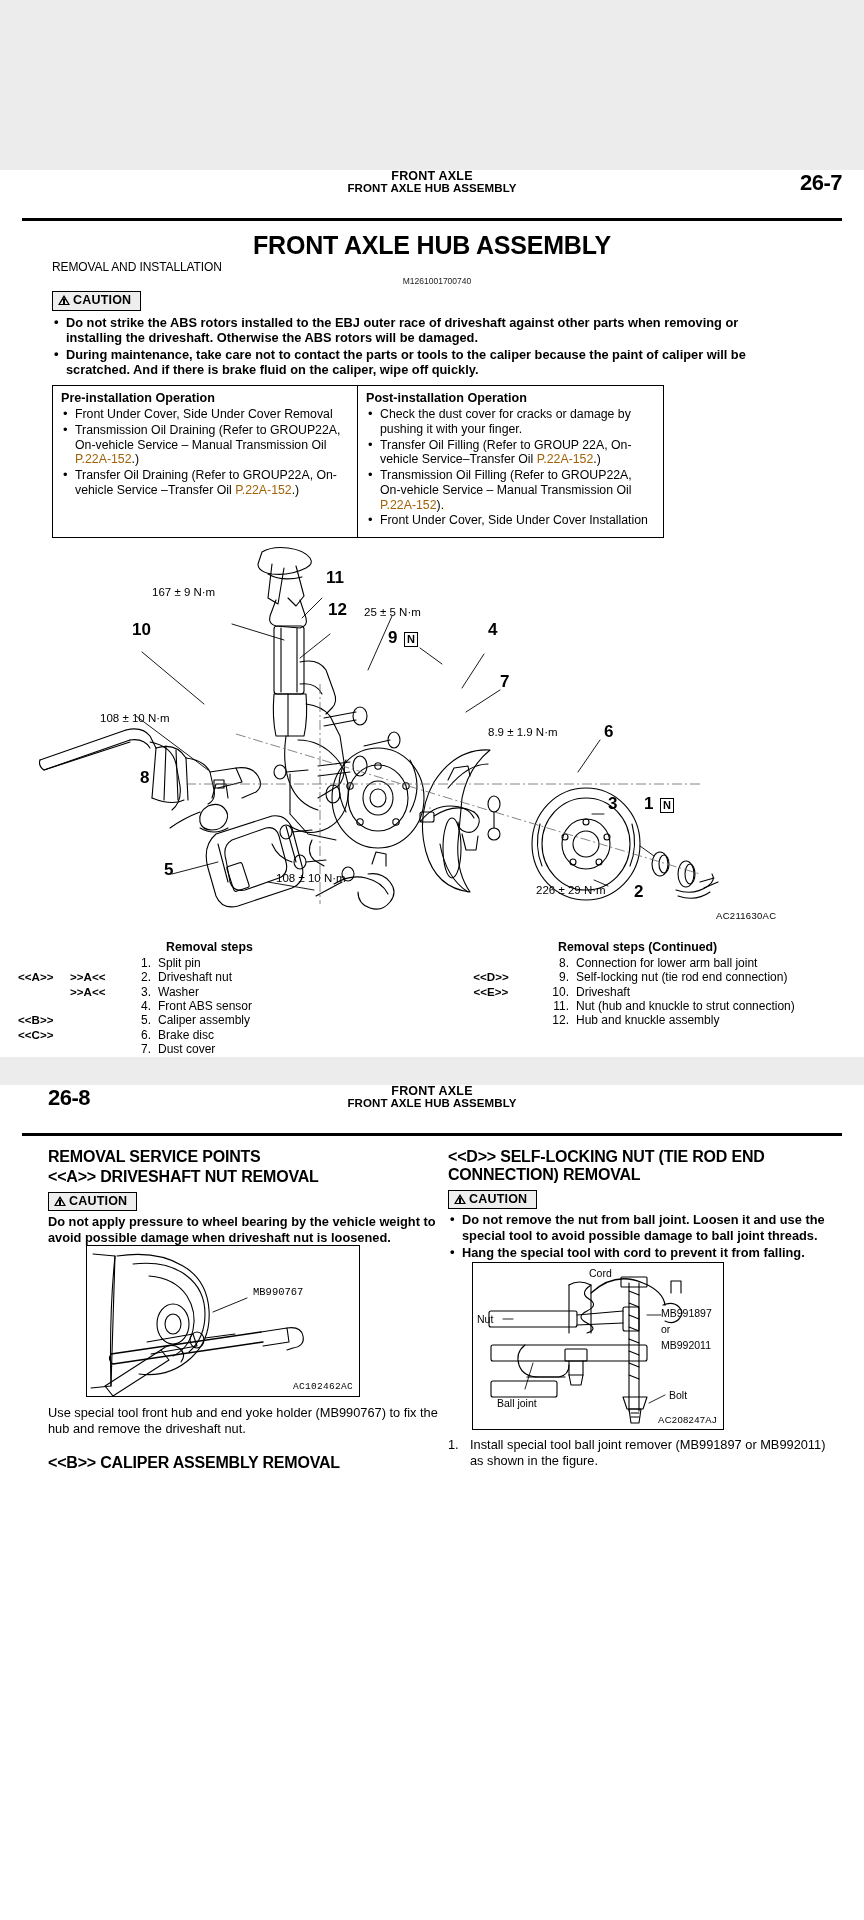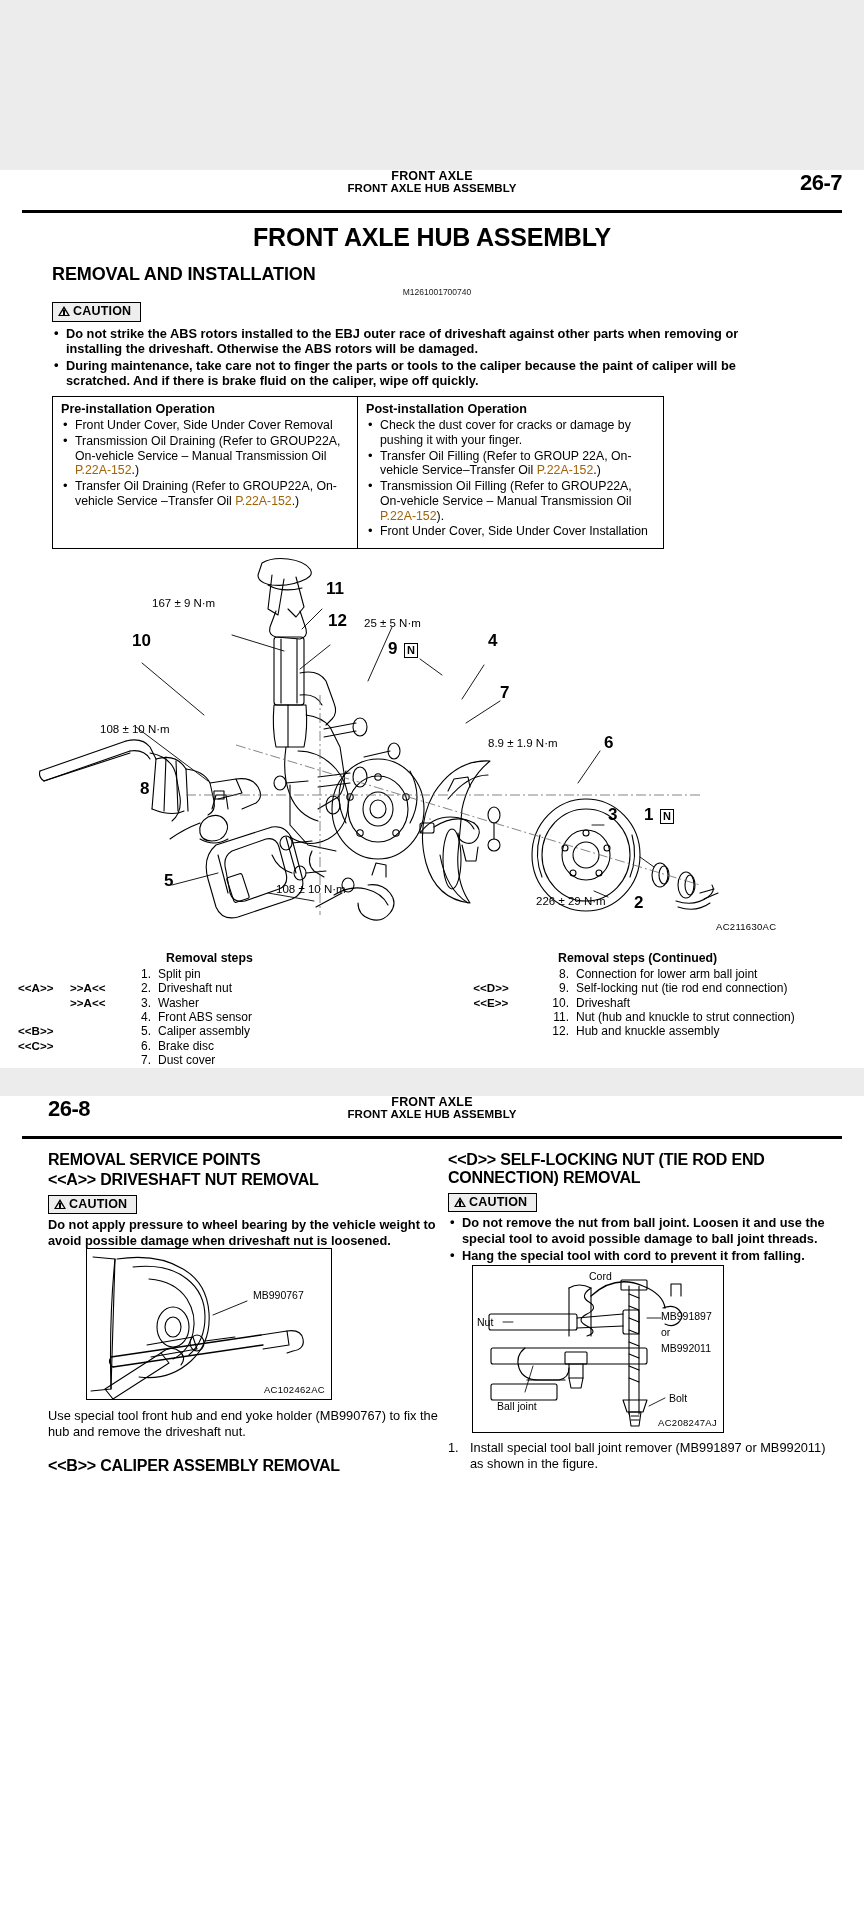--- a/index.html
+++ b/index.html
@@ -10,21 +10,21 @@
   }
   body { width: 864px; height: 1920px; position: relative; overflow: hidden; }
 
   .gap { background: #ececec; width: 864px; }
   .page { background: #ffffff; width: 864px; position: relative; }
 
   
   .pg-head {
     position: relative;
     padding: 0 22px;
-    height: 40px;
+    height: 48px;
   }
   .pg-head-center {
     text-align: center;
     line-height: 1.04;
   }
   .pg-head-center .l1 {
     font-size: 12.5px; font-weight: bold; letter-spacing: .2px;
   }
   .pg-head-center .l2 {
     font-size: 11.5px; font-weight: bold; letter-spacing: .1px;
@@ -38,22 +38,22 @@
   .pg-rule { border-bottom: 3px solid #000; margin: 0 22px; }
 
   
   .doc-title {
     text-align: center;
     font-size: 25px; font-weight: bold;
     letter-spacing: -.2px;
     margin-top: 10px;
   }
   .sec-title {
-    font-size: 18px; font-weight: bold;
-    margin-left: 52px; margin-top: 12px;
+    font-size: 12px; font-weight: normal;
+    margin-left: 52px; margin-top: 0;
     letter-spacing: -.1px;
   }
   .doc-id {
     text-align: center;
     font-size: 8.5px;
     color: #222;
     margin-top: 2px;
     margin-left: 10px;
   }
 
@@ -256,21 +256,21 @@
   <div class="doc-title">FRONT AXLE HUB ASSEMBLY</div>
   <div class="sec-title">REMOVAL AND INSTALLATION</div>
   <div class="doc-id">M1261001700740</div>
 
   <div style="margin-left:52px;margin-top:4px">
     <span class="caution-badge"><span class="warn-tri"></span><span>CAUTION</span></span>
   </div>
 
   <ul class="bullets caution-list">
     <li>Do not strike the ABS rotors installed to the EBJ outer race of driveshaft against other parts when removing or installing the driveshaft. Otherwise the ABS rotors will be damaged.</li>
-    <li>During maintenance, take care not to finger the parts or tools to the caliper because the paint of caliper will be scratched. And if there is brake fluid on the caliper, wipe off quickly.</li>
+    <li>During maintenance, take care not to contact the parts or tools to the caliper because the paint of caliper will be scratched. And if there is brake fluid on the caliper, wipe off quickly.</li>
   </ul>
 
   <div class="prepost">
     <div class="col left">
       <h4>Pre-installation Operation</h4>
       <ul class="bullets">
         <li><span>Front Under Cover, Side Under Cover Removal</span><span class="lnk"></span><span></span></li>
         <li><span>Transmission Oil Draining (Refer to GROUP22A, On-vehicle Service – Manual Transmission Oil </span><span class="lnk">P.22A-152</span><span>.)</span></li>
         <li><span>Transfer Oil Draining (Refer to GROUP22A, On-vehicle Service –Transfer Oil </span><span class="lnk">P.22A-152</span><span>.)</span></li>
       </ul>
@@ -547,21 +547,21 @@
 
     <div class="c2">
       <div class="h-maj">REMOVAL SERVICE POINTS</div>
       <div class="h-maj" style="margin-top:2px">&lt;&lt;A&gt;&gt; DRIVESHAFT NUT REMOVAL</div>
 
       <div style="margin-top:4px">
         <span class="caution-badge"><span class="warn-tri"></span><span>CAUTION</span></span>
       </div>
       <div class="body-bold" style="margin-top:3px">Do not apply pressure to wheel bearing by the vehicle weight to avoid possible damage when driveshaft nut is loosened.</div>
 
-      <div class="figbox" style="width:246px; height:152px; margin-left:38px;">
+      <div class="figbox" style="width:274px; height:152px; margin-left:38px;font-family:Liberation Mono, monospace;">
         <svg width="244" height="150" viewBox="0 0 244 150">
           <g fill="none" stroke="#000" stroke-width="1.1" stroke-linejoin="round" stroke-linecap="round">
 
             <path d="M30 10 q40 -6 66 10 q24 14 26 44 q2 30 -18 48 q-22 20 -52 16"></path>
             <path d="M46 18 q34 -4 54 12 q18 14 18 38 q0 24 -16 38"></path>
             <path d="M62 30 q26 2 38 20 q10 16 6 34 q-4 18 -20 26"></path>
             <ellipse cx="86" cy="78" rx="16" ry="20"></ellipse>
             <ellipse cx="86" cy="78" rx="8" ry="10"></ellipse>
             <path d="M6 8 l22 2 l-4 130 l-20 2"></path>
             <path d="M28 10 q-6 60 -4 130"></path>

